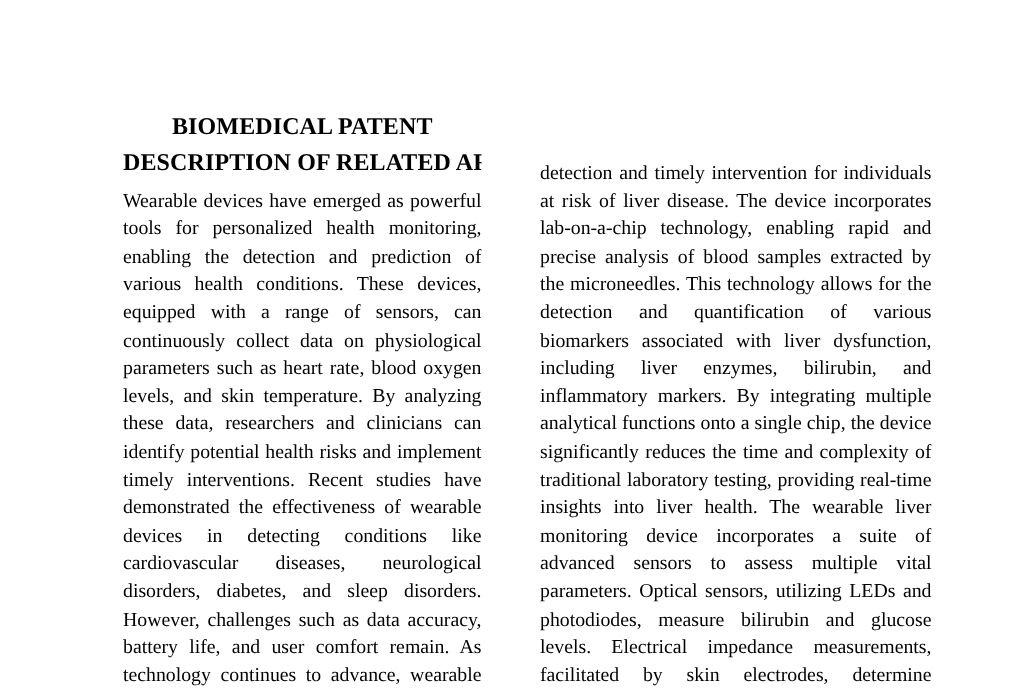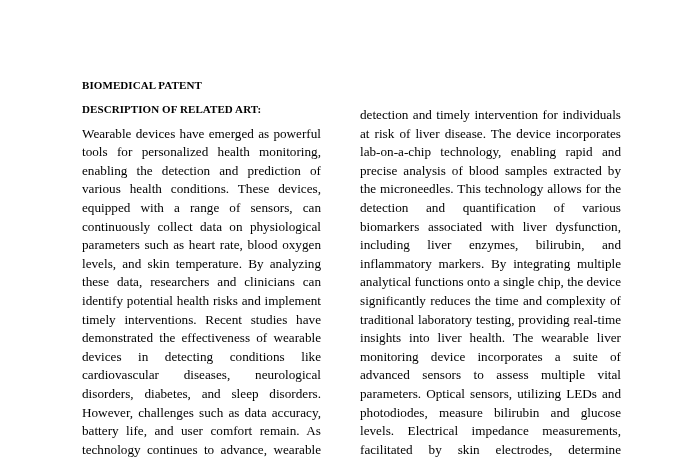--- a/index.html
+++ b/index.html
@@ -38,26 +38,26 @@
   .col-right {
     position: absolute;
     left: 360px;
     top: 106px;
     width: 261px;
     height: 353px;
     overflow: hidden;
   }
 
   .heading {
-    font-size: 11px;
+    font-size: 16px;
     font-weight: bold;
     line-height: 18.6px;
     margin: 0 0 5.5px 0;
     letter-spacing: 0.08px;
-    text-align: left;
+    text-align: center;
     white-space: nowrap;
   }
   .heading.second {
     margin-bottom: 6px;
   }
 
   .para {
     font-size: 13.2px;
     line-height: 18.6px;
     margin: 0;

